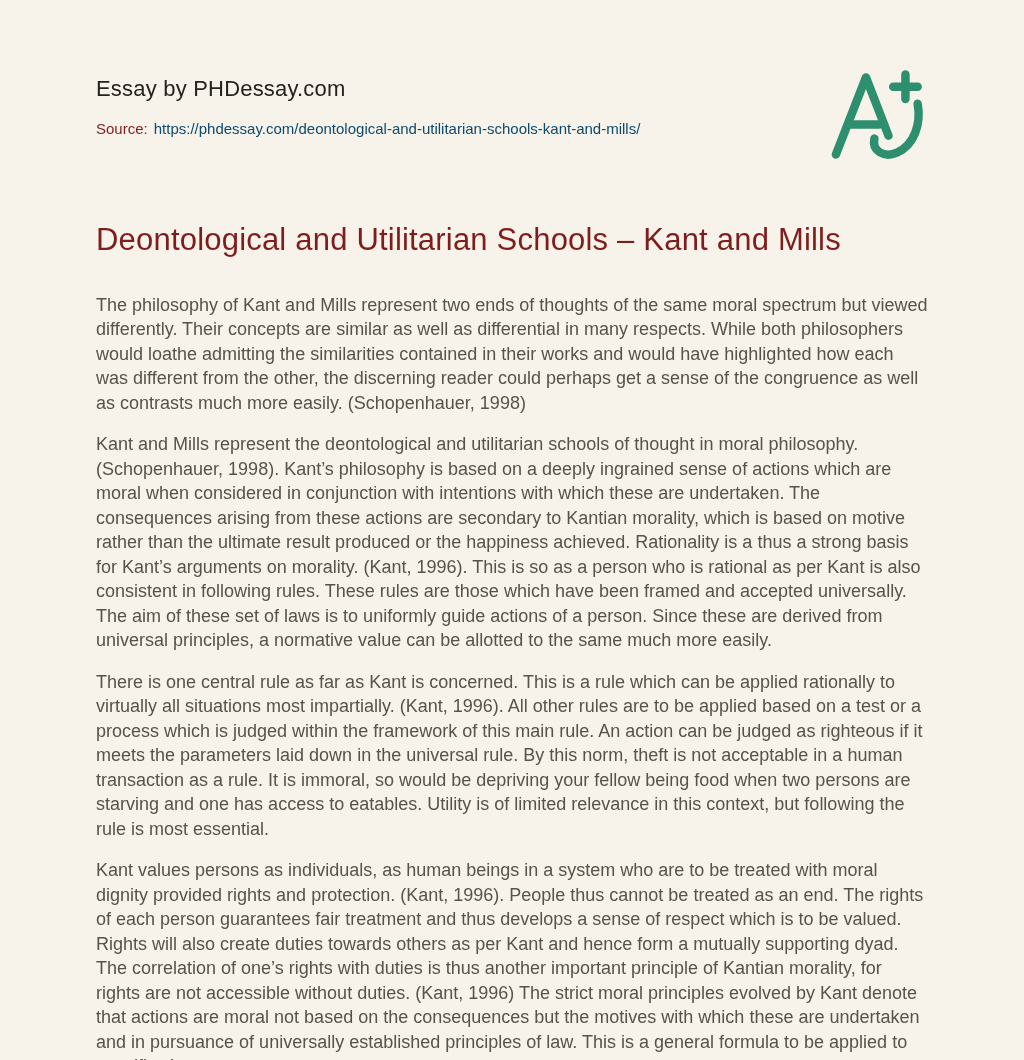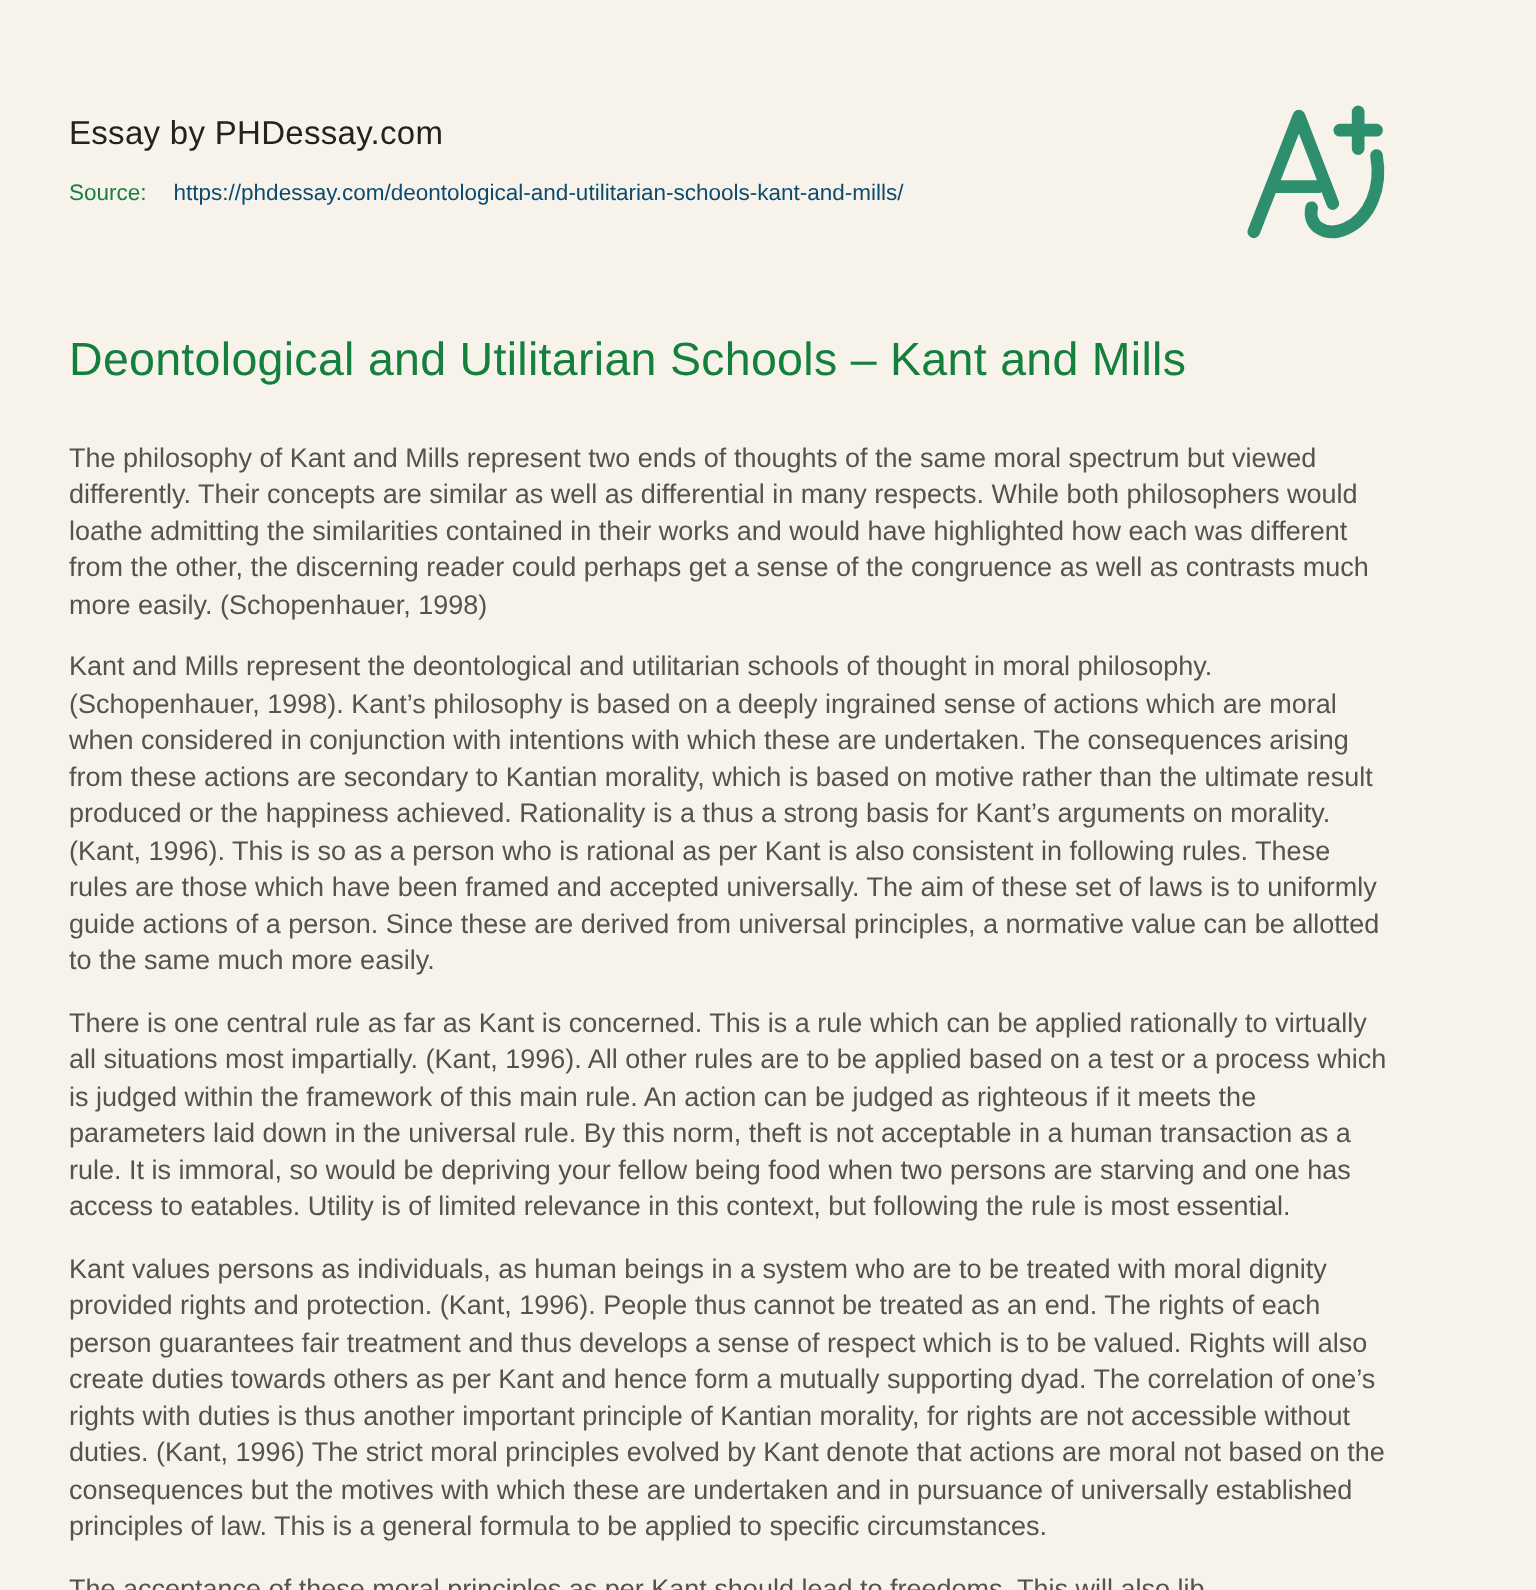--- a/index.html
+++ b/index.html
@@ -9,54 +9,54 @@
     height: 1060px;
     overflow: hidden;
     background: #f8f3ea;
     font-family: "Liberation Sans", "DejaVu Sans", sans-serif;
     position: relative;
   }
   .page {
     position: relative;
     width: 100%;
     height: 100%;
-    padding: 76px 96px 0 46px;
+    padding: 76px 96px 0 96px;
   }
   .byline {
     font-size: 22px;
     font-weight: 500;
     color: #24221f;
     letter-spacing: 0.2px;
   }
   .source-line {
     margin-top: 17px;
     font-size: 15px;
     line-height: 20px;
   }
   .source-label {
-    color: #15803d;
-    margin-right: 18px;
+    color: #7f1d1d;
+    margin-right: 6px;
   }
   .source-link {
     color: #0c4a6e;
     text-decoration: none;
     cursor: pointer;
   }
   .logo {
     position: absolute;
     top: 68px;
     right: 86px;
     width: 114px;
     height: 94px;
   }
   .essay-title {
     margin: 82px 0 0 0;
     font-size: 31px;
     font-weight: 500;
-    color: #15803d;
+    color: #7f1d1d;
     letter-spacing: 0.2px;
     line-height: 1.25;
   }
   .essay-body {
     margin-top: 33px;
   }
   .essay-body p {
     margin: 0 0 17px 0;
     font-size: 18px;
     line-height: 24.5px;

